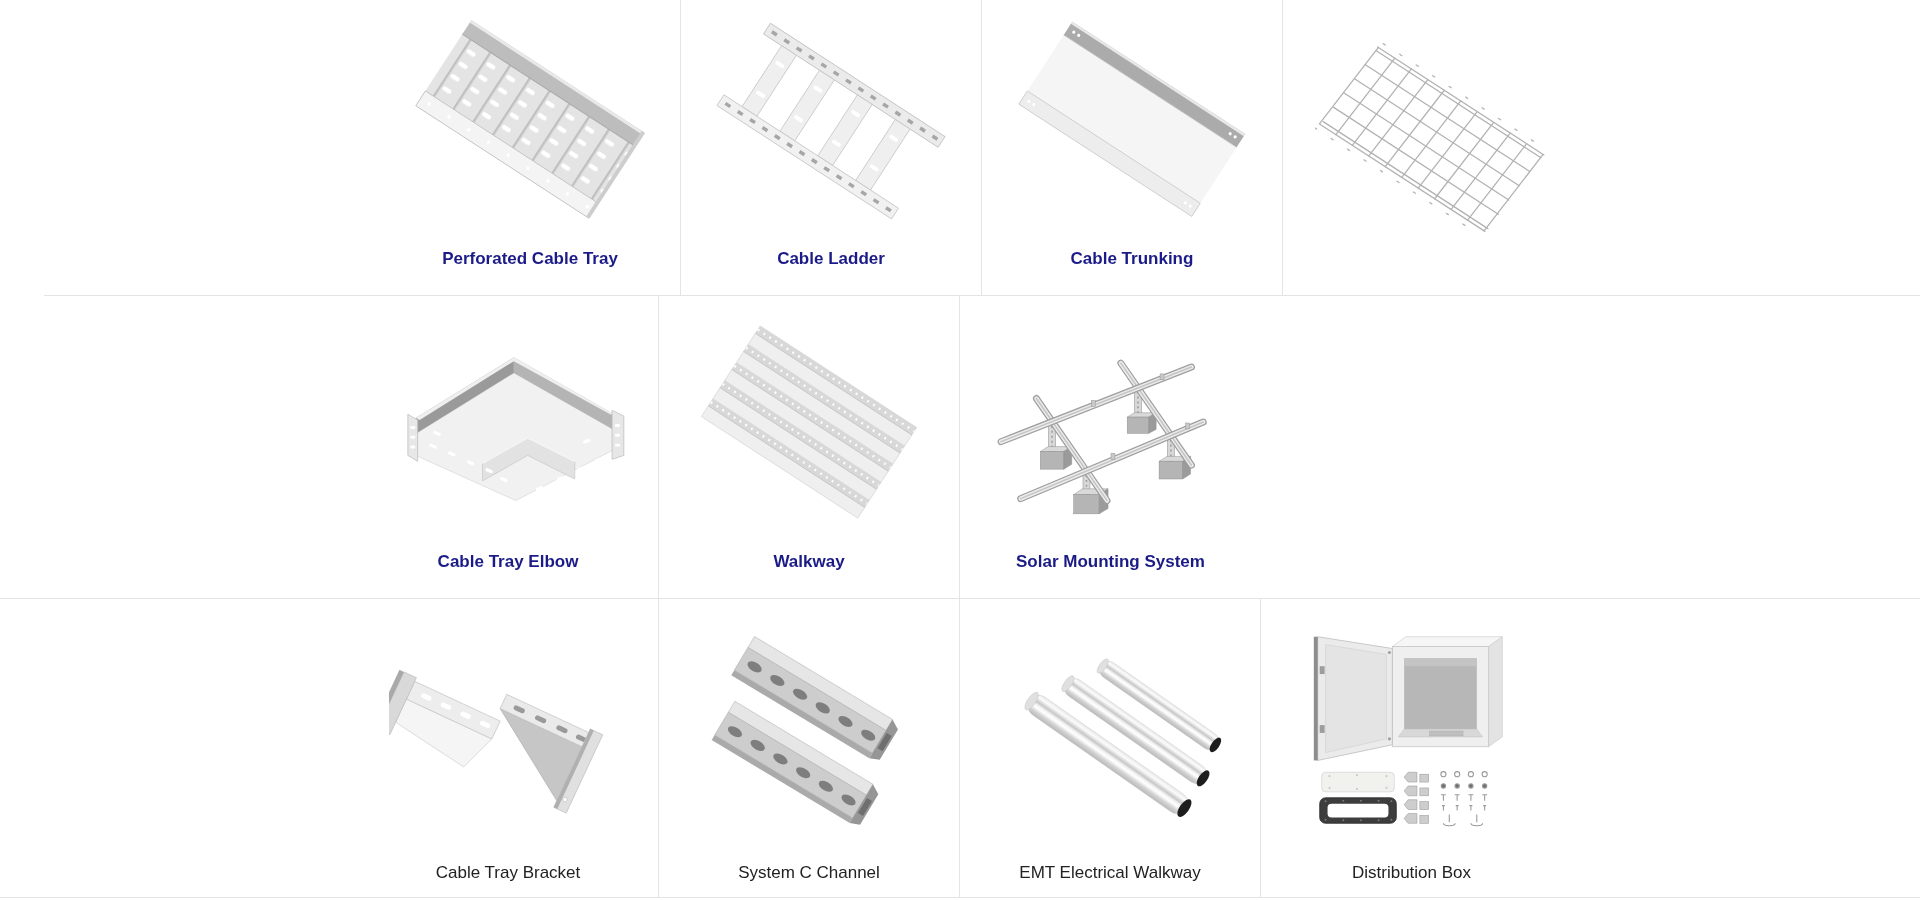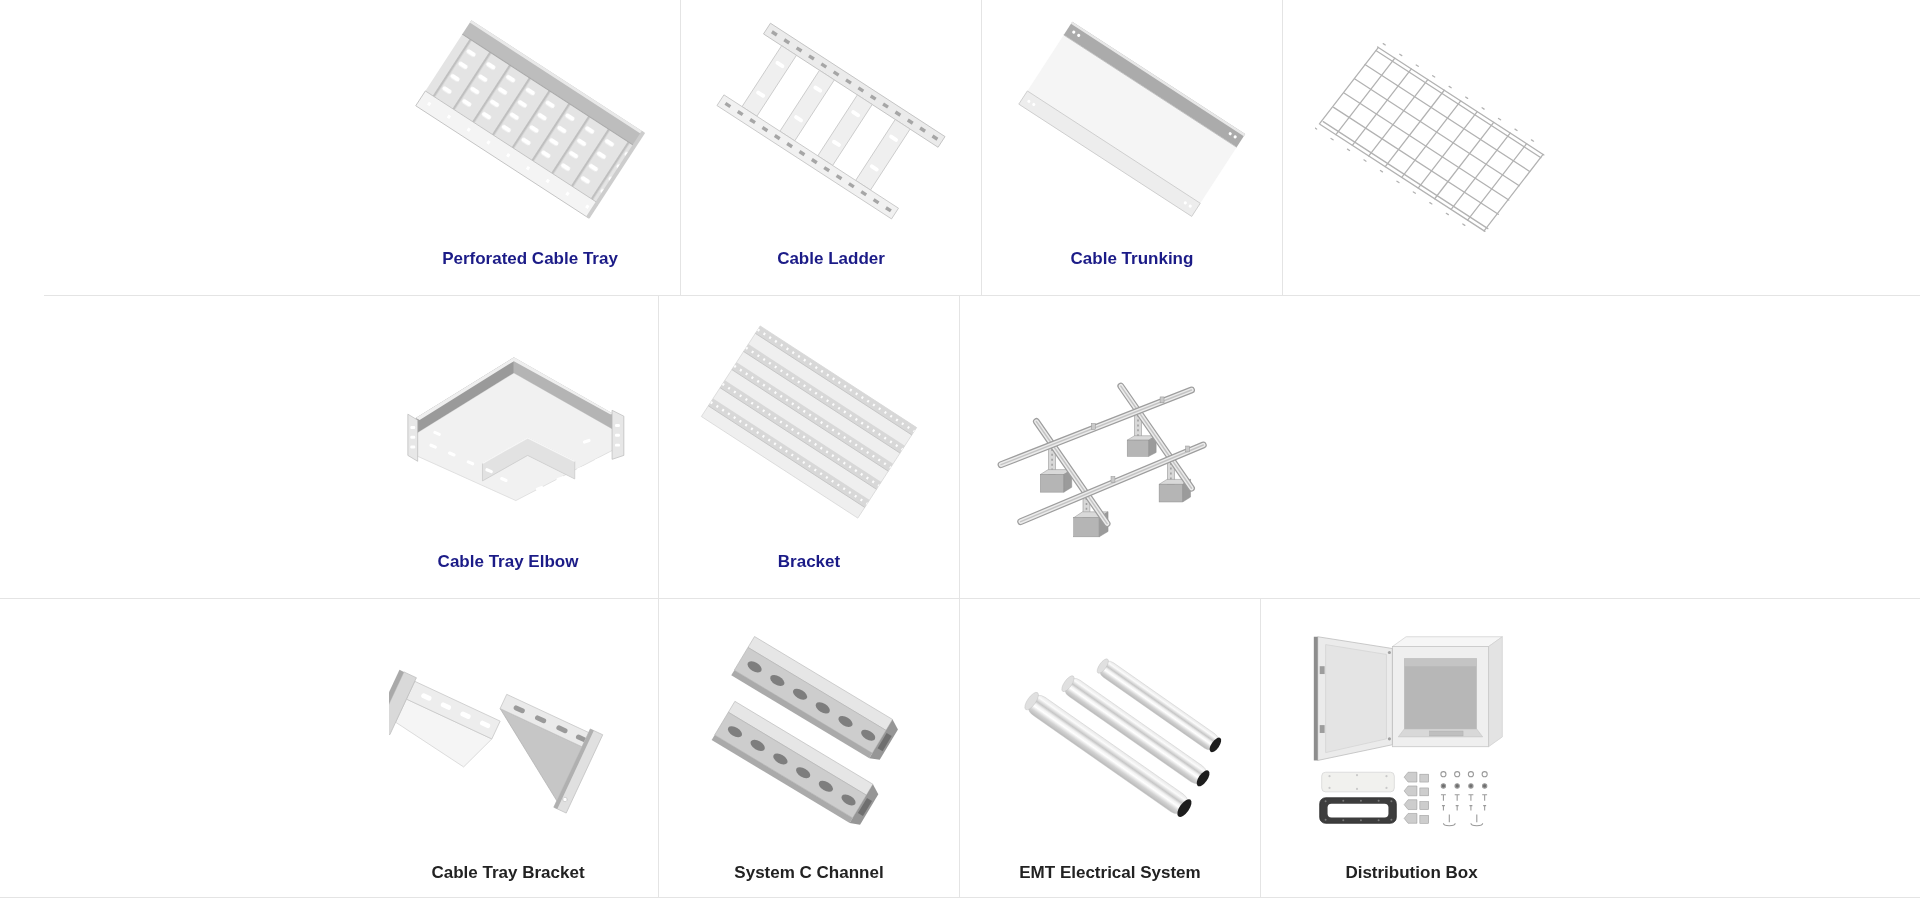--- a/index.html
+++ b/index.html
@@ -23,21 +23,21 @@
   .img-wrap{
     flex:1;width:100%;display:flex;align-items:center;justify-content:center;
     overflow:hidden;
   }
   svg.product-svg{width:238px;height:216px;display:block;}
   .label{
     font-size:17px;line-height:20px;padding-bottom:26px;text-align:center;
     white-space:nowrap;
   }
   .row-hl .label{color:var(--hl,#1b1b87);font-weight:bold;}
-  .row-std .label{color:var(--std,#222222);font-weight:700;}
+  .row-std .label{color:var(--std,#222222);font-weight:400;}
   .row3 .label{padding-bottom:14px;}
 </style>
 </head>
 <body style="background: rgb(255, 255, 255);">
 
 <div class="menu-grid">
 
   <div class="row row1 row-hl">
     <div class="grid">
 
@@ -207,21 +207,21 @@
                 <rect x="-95" y="11" width="190" height="9" fill="#d8d8d8"></rect>
                 <line x1="-95" y1="20" x2="95" y2="20" stroke="#c2c2c2" stroke-width="0.8"></line>
                 <line x1="-95" y1="15.5" x2="95" y2="15.5" stroke="#fcfcfc" stroke-width="2.5" stroke-dasharray="2 5"></line>
                 <rect x="-95" y="33" width="190" height="9" fill="#d8d8d8"></rect>
                 <line x1="-95" y1="42" x2="95" y2="42" stroke="#c2c2c2" stroke-width="0.8"></line>
                 <line x1="-95" y1="37.5" x2="95" y2="37.5" stroke="#fcfcfc" stroke-width="2.5" stroke-dasharray="2 5"></line>
               </g>
             </g>
           </svg>
         </div>
-        <div class="label">Bracket</div>
+        <div class="label">Walkway</div>
       </div>
 
       <div class="cell">
         <div class="img-wrap">
           <svg class="product-svg" viewBox="0 0 240 220">
 
             <g fill="#d8d8d8" stroke="#a2a2a2" stroke-width="0.7">
               <rect x="56.5" y="108" width="7" height="30"></rect>
               <rect x="91.5" y="158" width="7" height="24"></rect>
               <rect x="144" y="73" width="7" height="30"></rect>
@@ -268,20 +268,21 @@
             </g>
 
             <g fill="#c9c9c9" stroke="#949494" stroke-width="0.5">
               <rect x="100" y="86" width="4" height="6"></rect>
               <rect x="170" y="59" width="4" height="6"></rect>
               <rect x="120" y="140" width="4" height="6"></rect>
               <rect x="196" y="109" width="4" height="6"></rect>
             </g>
           </svg>
         </div>
+        <div class="label">Solar Mounting System</div>
       </div>
 
     </div>
   </div>
 
   <div class="row row3 row-std">
     <div class="grid">
 
       <div class="cell">
         <div class="img-wrap">
@@ -370,21 +371,21 @@
               <ellipse cx="-84" cy="0" rx="3.8" ry="9.5" fill="#e0e0e0" stroke="#bbbbbb" stroke-width="0.4"></ellipse>
               <ellipse cx="84" cy="0" rx="4.4" ry="9.5" fill="#1d1d1d"></ellipse>
             </g>
             <g transform="translate(118,134) rotate(35)">
               <rect x="-97" y="-11" width="194" height="22" rx="11" fill="url(#met)" stroke="#c2c2c2" stroke-width="0.4"></rect>
               <ellipse cx="-95" cy="0" rx="4.2" ry="10.5" fill="#e0e0e0" stroke="#bbbbbb" stroke-width="0.4"></ellipse>
               <ellipse cx="95" cy="0" rx="4.8" ry="10.5" fill="#1d1d1d"></ellipse>
             </g>
           </svg>
         </div>
-        <div class="label">EMT Electrical System</div>
+        <div class="label">EMT Electrical Walkway</div>
       </div>
 
       <div class="cell">
         <div class="img-wrap">
           <svg class="product-svg" viewBox="0 0 240 220">
 
             <polygon points="100,24 198,24 212,14 114,14" fill="#f6f6f6" stroke="#cfcfcf" stroke-width="0.7"></polygon>
             <polygon points="198,24 212,14 212,116 198,126" fill="#e3e3e3" stroke="#cfcfcf" stroke-width="0.7"></polygon>
             <rect x="100" y="24" width="98" height="102" fill="#efefef" stroke="#c6c6c6" stroke-width="0.8"></rect>
             <rect x="112" y="36" width="74" height="72" fill="#b7b7b7"></rect>

